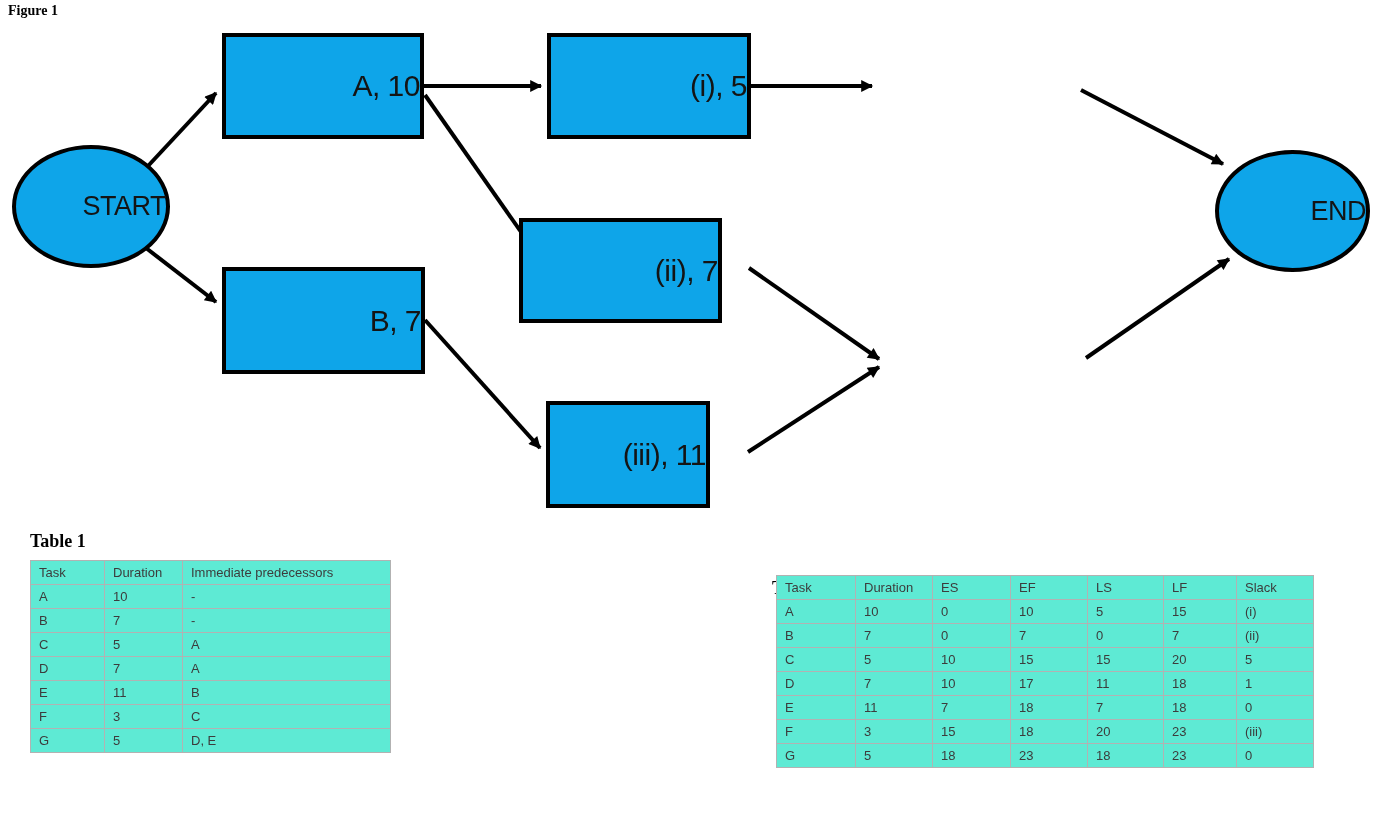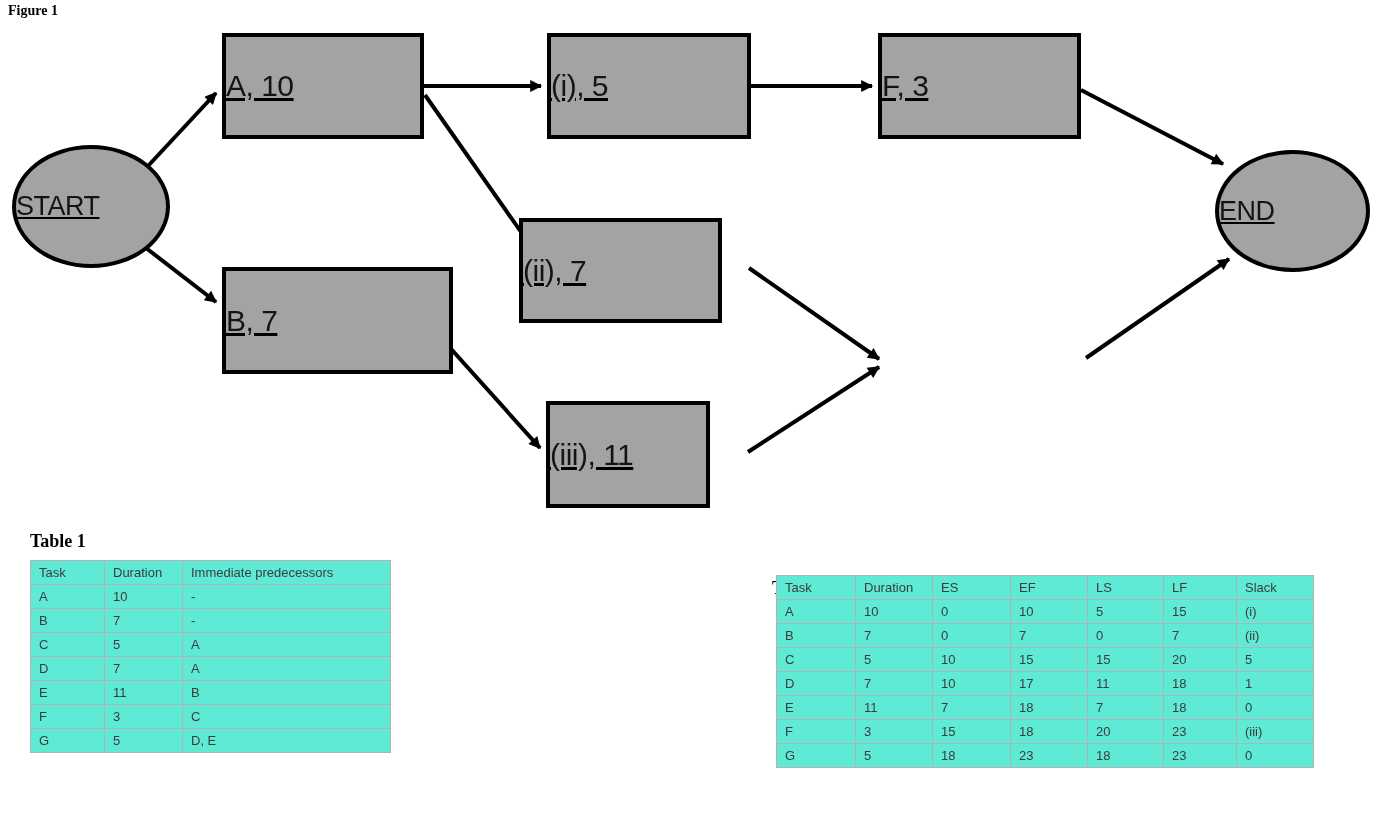--- a/index.html
+++ b/index.html
@@ -14,22 +14,22 @@
     position:relative;width:1389px;height:835px;background:#ffffff;
     font-family:"Liberation Sans",sans-serif;overflow:hidden;
   }
   .serif-label{
     position:absolute;font-family:"Liberation Serif",serif;font-weight:bold;
     font-size:14px;color:var(--label-text,#000);white-space:nowrap;
   }
   .diagram{position:absolute;left:0;top:0;width:1389px;height:540px;}
   .edges-svg{position:absolute;left:0;top:0;width:1389px;height:540px;}
   .node{
-    position:absolute;border:4px solid var(--diagram-stroke,#000);background:#a3a3a3;
-    display:flex;align-items:center;justify-content:flex-start;text-decoration:underline;
+    position:absolute;border:4px solid var(--diagram-stroke,#000);background:#0ea5e9;
+    display:flex;align-items:center;justify-content:flex-end;
   }
   .node.ellipse{border-radius:50%;}
   .node-label{
     font-size:30px;color:#141414;letter-spacing:-0.5px;white-space:nowrap;
   }
   .node.ellipse .node-label{font-size:27px;}
   .edge-line{stroke:var(--diagram-stroke,#000);stroke-width:4;}
   table.data-table{
     position:absolute;border-collapse:collapse;table-layout:fixed;background:#5eead4;
   }
@@ -65,34 +65,31 @@
         <line x1="748" y1="452" x2="879" y2="367" class="edge-line" marker-end="url(#arrow)"></line>
         <line x1="1086" y1="358" x2="1229" y2="259" class="edge-line" marker-end="url(#arrow)"></line>
       </svg>
 
   <div class="node ellipse" style="left: 12px; top: 145px; width: 158px; height: 123px;">
         <span class="node-label">START</span>
       </div>
       <div class="node rect" style="left: 222px; top: 33px; width: 202px; height: 106px;">
         <span class="node-label">A, 10</span>
       </div>
-      <div class="node rect" style="left: 222px; top: 267px; width: 231px; height: 107px;">
+      <div class="node rect" style="left: 222px; top: 267px; width: 203px; height: 107px;">
         <span class="node-label">B, 7</span>
       </div>
       <div class="node rect" style="left: 547px; top: 33px; width: 204px; height: 106px;">
         <span class="node-label">(i), 5</span>
       </div>
       <div class="node rect" style="left: 519px; top: 218px; width: 203px; height: 105px;">
         <span class="node-label">(ii), 7</span>
       </div>
       <div class="node rect" style="left: 546px; top: 401px; width: 164px; height: 107px;">
         <span class="node-label">(iii), 11</span>
-      </div>
-      <div class="node rect" style="left: 878px; top: 33px; width: 203px; height: 106px;">
-        <span class="node-label">F, 3</span>
       </div>
       <div class="node ellipse" style="left: 1215px; top: 150px; width: 155px; height: 122px;">
         <span class="node-label">END</span>
       </div>
     </div>
 
   <div class="serif-label" style="left:30px;top:531px;font-size:18px;">Table 1</div>
   <table class="data-table" id="table1" style="left:30px;top:560px;width:360px;" data-table="table1">
       <colgroup>
         <col style="width: 74px;">

